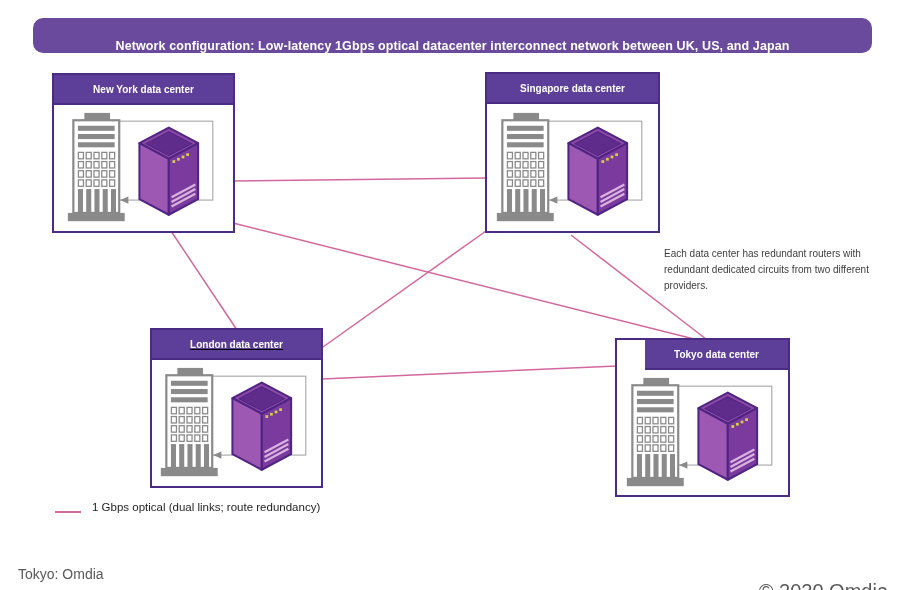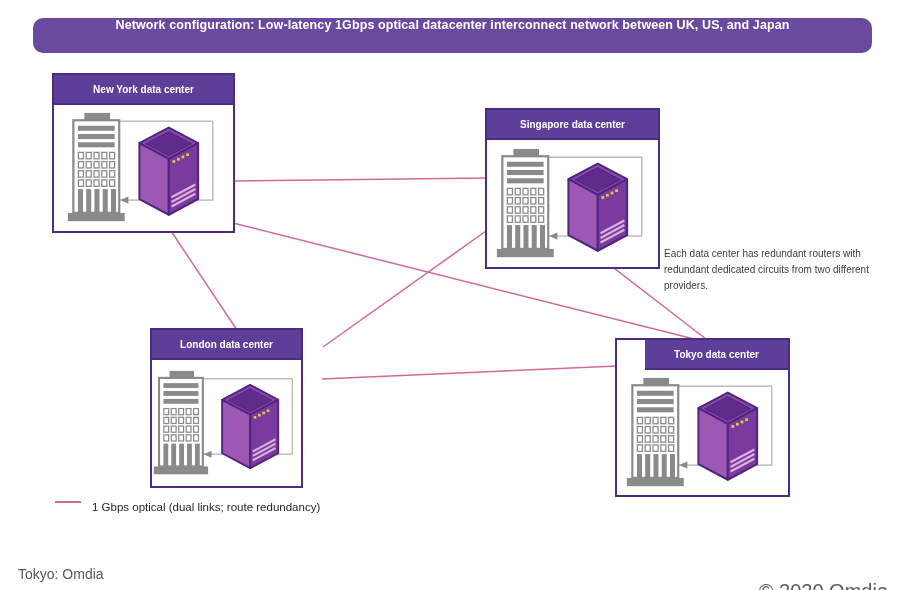--- a/index.html
+++ b/index.html
@@ -1,37 +1,37 @@
 <!DOCTYPE html>
 <html style="--link: #d2689e; --banner-bg: #6a4a9c; --header-bg: #5d3e99; --card-border: #4b2c85; --footer: #595959;"><head>
 <meta charset="utf-8">
 <style>
   html,body{margin:0;padding:0;background:#fff;font-family:"Liberation Sans",sans-serif;}
   .page{position:relative;width:904px;height:590px;background:#fff;overflow:hidden;}
 
   .banner{position:absolute;left:33px;top:18px;width:839px;height:35px;box-sizing:border-box;
-    background:var(--banner-bg,#6a4a9c);border-radius:10px;display:flex;align-items:flex-start;justify-content:center;}
+    background:var(--banner-bg,#6a4a9c);border-radius:10px;display:flex;align-items:flex-end;justify-content:center;}
   .banner span{color:#fff;font-weight:bold;font-size:12.5px;letter-spacing:.1px;}
 
   #links-layer{position:absolute;left:0;top:0;width:904px;height:590px;}
 
   .dc-card{position:absolute;background:#fff;border:2px solid var(--card-border,#4b2c85);box-sizing:border-box;}
   .dc-header{height:28px;background:var(--header-bg,#5d3e99);border-bottom:2px solid var(--card-border,#4b2c85);
     color:#fff;font-weight:bold;font-size:10px;display:flex;align-items:center;justify-content:center;}
   .dc-body{position:absolute;left:0;right:0;top:30px;bottom:0;display:flex;align-items:center;justify-content:center;}
   .dc-art{width:156px;height:auto;display:block;}
 
   .pos-ny{left:52px;top:73px;width:183px;height:160px;}
-  .pos-sg{left:485px;top:72px;width:175px;height:161px;margin-top:36px;}
-  .pos-ldn{left:150px;top:328px;width:153px;height:160px;}
+  .pos-sg{left:485px;top:72px;width:175px;height:161px;}
+  .pos-ldn{left:150px;top:328px;width:173px;height:160px;text-decoration:underline;}
   .pos-tyo{left:615px;top:338px;width:175px;height:159px;padding-left:28px;}
 
   .annotation{position:absolute;left:664px;top:246px;width:216px;font-size:10px;line-height:16px;color:#3d3d3d;}
 
-  .legend{position:absolute;left:55px;top:501px;display:flex;align-items:flex-start;gap:11px;}
+  .legend{position:absolute;left:55px;top:501px;display:flex;align-items:flex-end;gap:11px;}
   .legend .swatch{width:26px;height:2px;background:var(--link,#d2689e);}
   .legend .label{font-size:11.5px;color:#1f1f1f;}
 
   .footer-source{position:absolute;left:18px;top:566px;font-size:14px;color:var(--footer,#595959);}
   .footer-copyright{position:absolute;right:16px;top:580px;font-size:20px;color:var(--footer,#595959);}
 
   .defs-holder{position:absolute;width:0;height:0;overflow:hidden;}
 </style>
 </head>
 <body>

